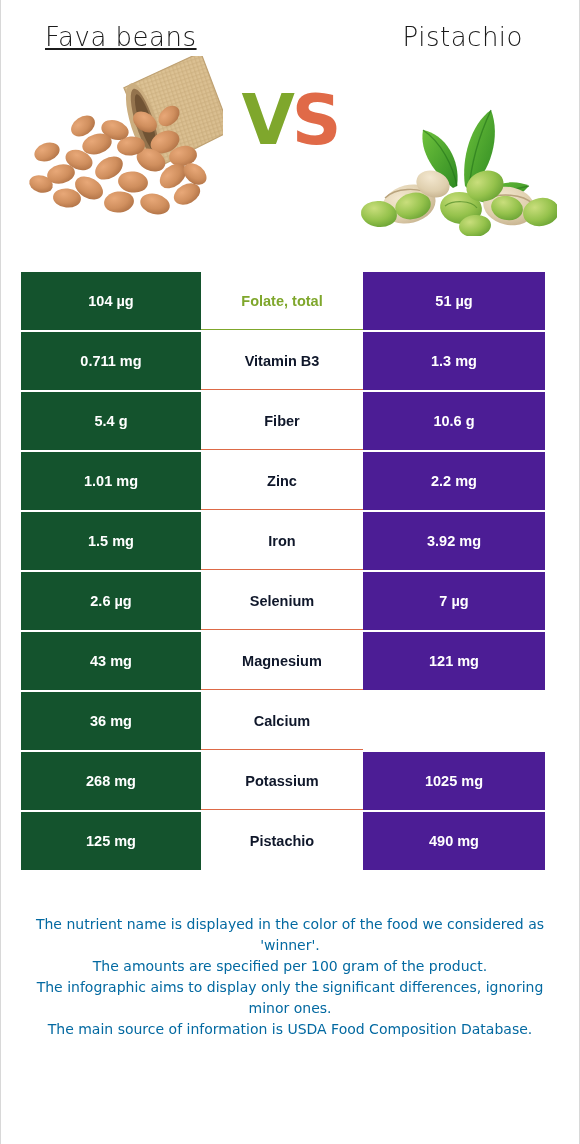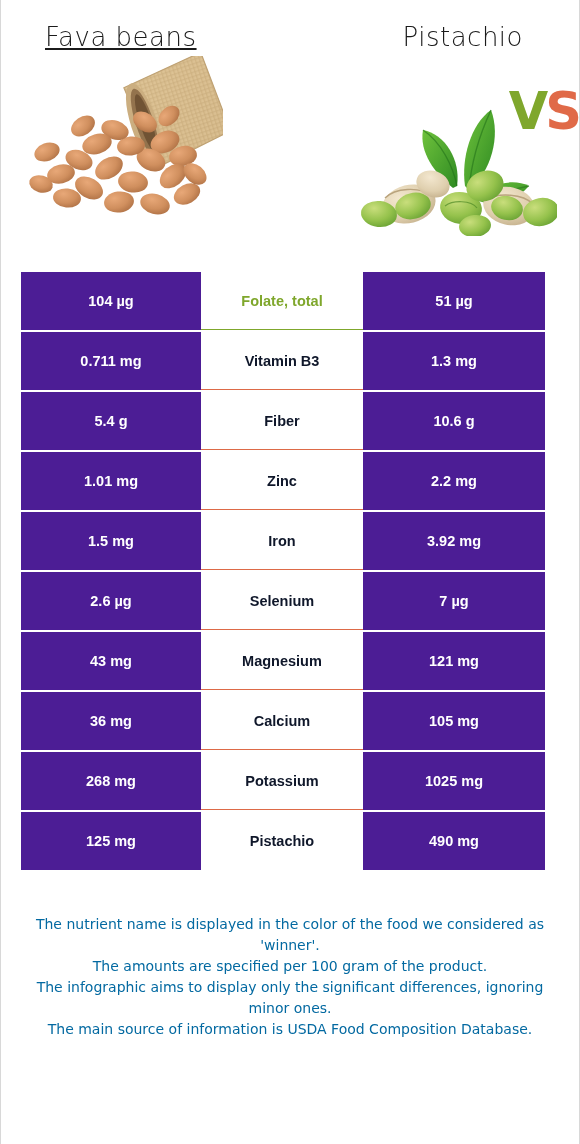--- a/index.html
+++ b/index.html
@@ -56,23 +56,23 @@
     width: 200px;
     height: 180px;
   }
   .hero-left  { left: 22px; }
   .hero-right { right: 22px; }
 
   .vs {
     position: absolute;
     left: 0; right: 0;
     top: 30px;
-    text-align: right;
+    text-align: center;
     font-family: "DejaVu Sans", sans-serif;
-    font-size: 51px;
+    font-size: 69px;
     font-weight: 700;
     letter-spacing: -3px;
     line-height: 1;
     z-index: 5;
   }
   .vs .v { color: #7FA72C; }
   .vs .s { color: #E06A48; }
 
   
   .table {
@@ -89,21 +89,21 @@
   .cell {
     display: flex;
     align-items: center;
     justify-content: center;
     font-size: 14.5px;
     font-weight: 600;
     box-sizing: border-box;
   }
   .cell-left {
     width: 180px;
-    background: #4c1d95;
+    background: #14532d;
     color: #ffffff;
   }
   .cell-right {
     width: 182px;
     background: #4c1d95;
     color: #ffffff;
   }
   .cell-mid {
     width: 162px;
     background: #ffffff;
@@ -293,21 +293,20 @@
 
     <div class="row">
       <div class="cell cell-left">43 mg</div>
       <div class="cell cell-mid mid-orange bb-orange">Magnesium</div>
       <div class="cell cell-right">121 mg</div>
     </div>
 
     <div class="row">
       <div class="cell cell-left">36 mg</div>
       <div class="cell cell-mid mid-orange bb-orange">Calcium</div>
-      <div class="cell cell-right">105 mg</div>
     </div>
 
     <div class="row">
       <div class="cell cell-left">268 mg</div>
       <div class="cell cell-mid mid-orange bb-orange">Potassium</div>
       <div class="cell cell-right">1025 mg</div>
     </div>
 
     <div class="row">
       <div class="cell cell-left">125 mg</div>

